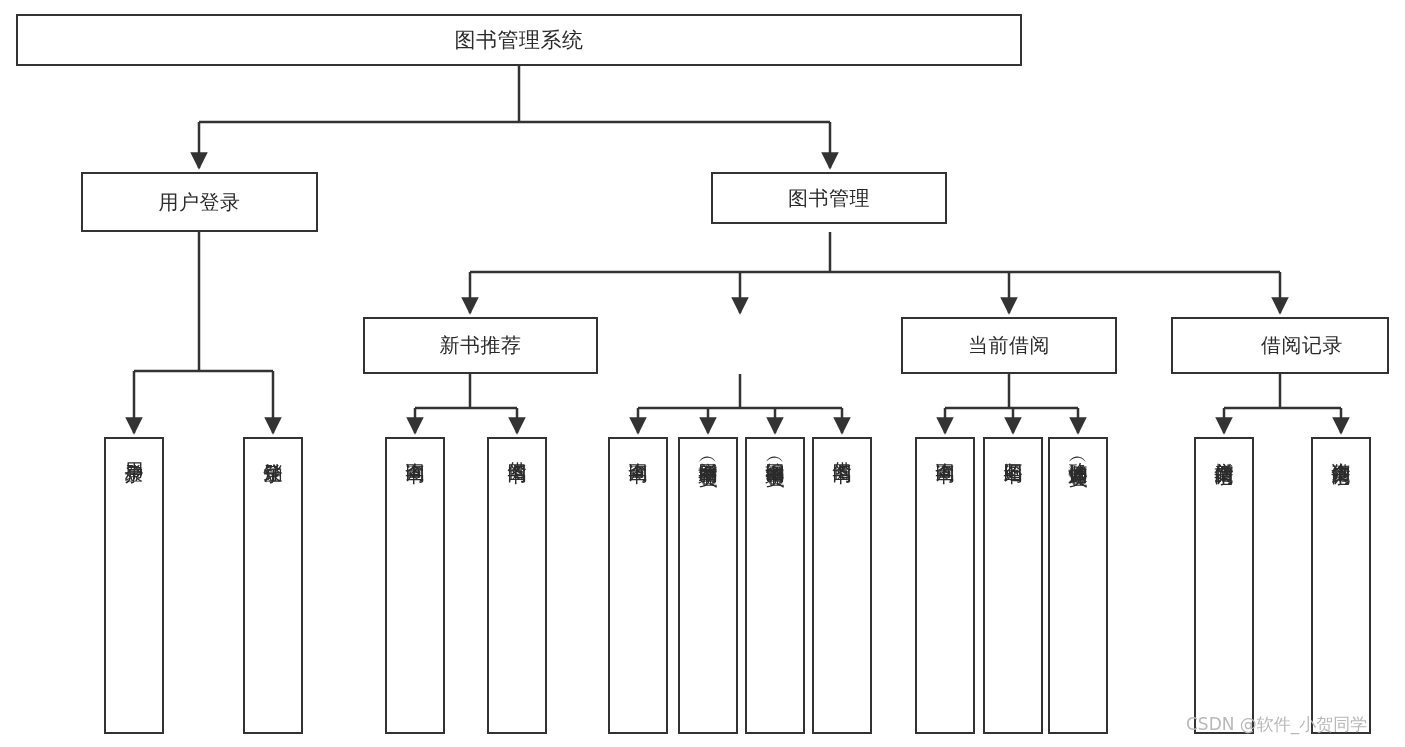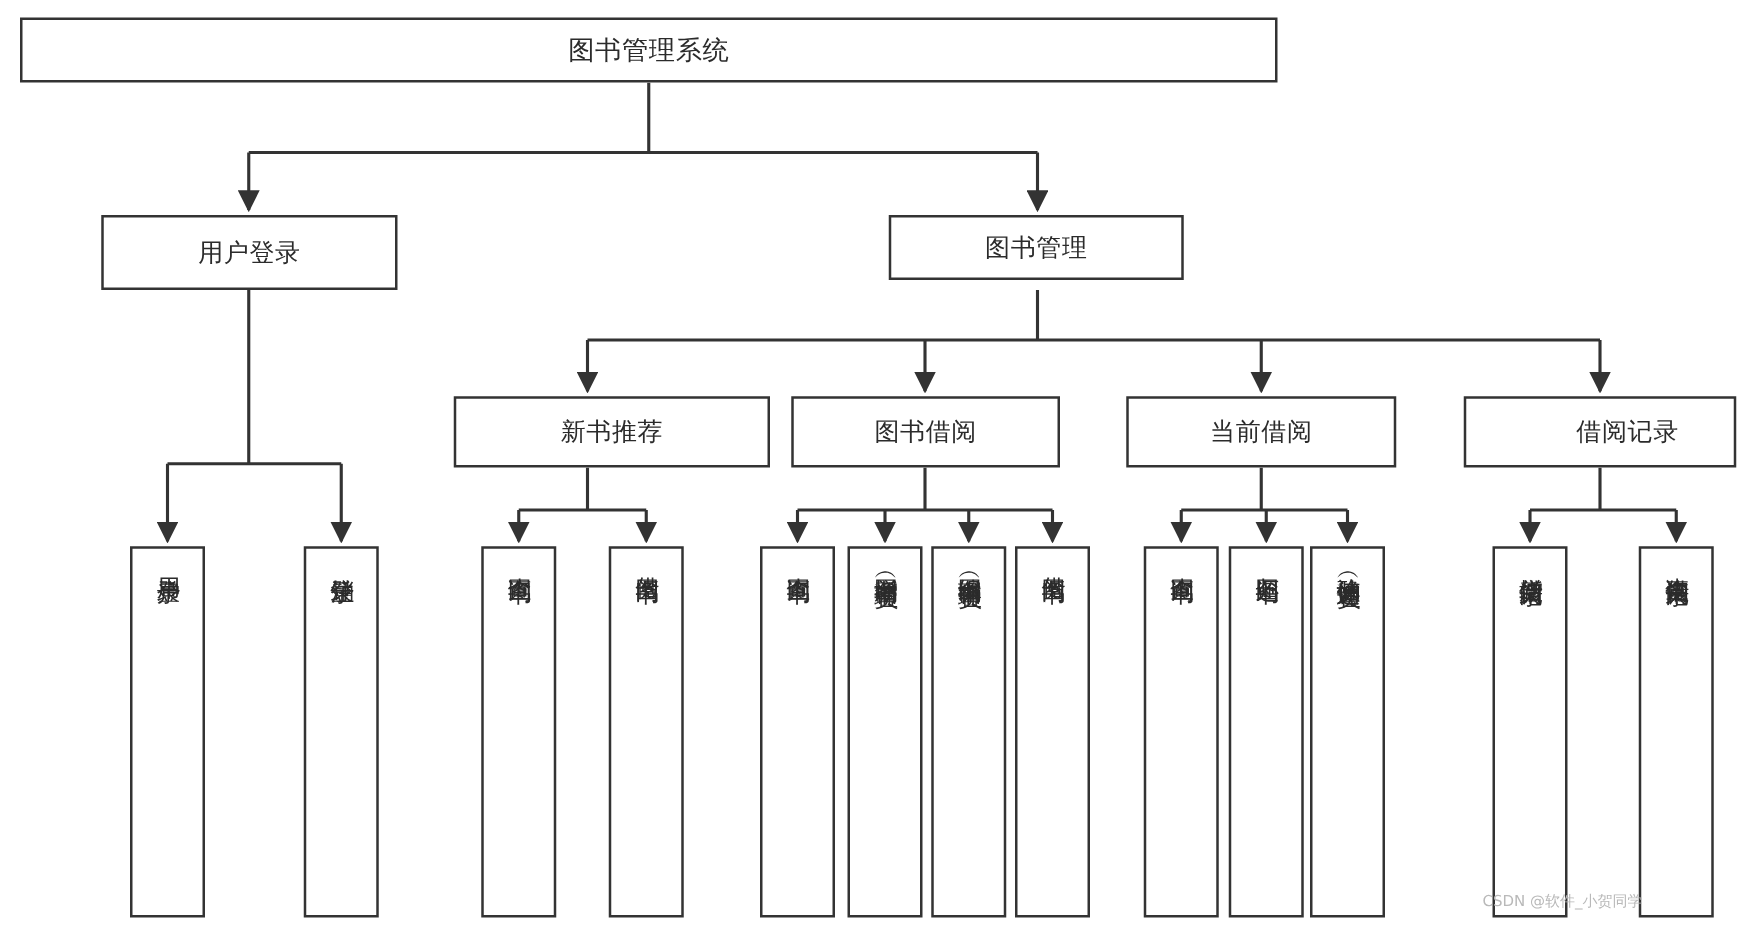--- a/index.html
+++ b/index.html
@@ -54,21 +54,21 @@
     white-space: nowrap;
     font-size: 19px;
     line-height: 1.05;
     letter-spacing: 1px;
   }
   .node.root .lbl { font-size: 21px; }
   .watermark {
     position: absolute;
     left: 1186px;
     top: 713px;
-    font-size: 12px;
+    font-size: 17px;
     color: #b9b9b9;
     white-space: nowrap;
     z-index: 3;
     font-family: "DejaVu Sans", "Liberation Sans", sans-serif;
   }
 </style>
 </head>
 <body>
 
 <div id="canvas">
@@ -128,27 +128,24 @@
   </div>
 
   <div class="node" style="left:81px;top:172px;width:237px;height:60px;">
     <span class="lbl">用户登录</span>
   </div>
 
   <div class="node" style="left:711px;top:172px;width:236px;height:52px;">
     <span class="lbl">图书管理</span>
   </div>
 
-  <div class="node" style="left:363px;top:317px;width:253px;height:57px;">
+  <div class="node" style="left:363px;top:317px;width:235px;height:57px;">
     <span class="lbl">新书推荐</span>
   </div>
 
-  <div class="node" style="left:633px;top:317px;width:215px;height:57px;">
-    <span class="lbl">图书借阅</span>
-  </div>
 
   <div class="node" style="left:901px;top:317px;width:216px;height:57px;">
     <span class="lbl">当前借阅</span>
   </div>
 
   <div class="node" style="left:1171px;top:317px;width:218px;height:57px;padding-left:44px;">
     <span class="lbl">借阅记录</span>
   </div>
 
   <div class="node vertical" style="left:104px;top:437px;width:60px;height:297px;">

